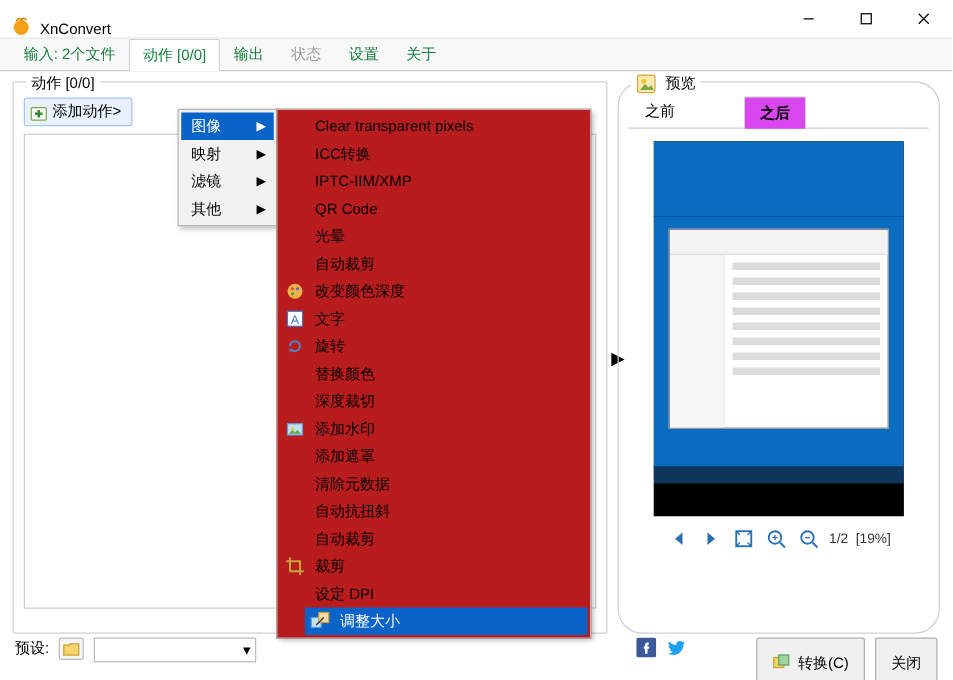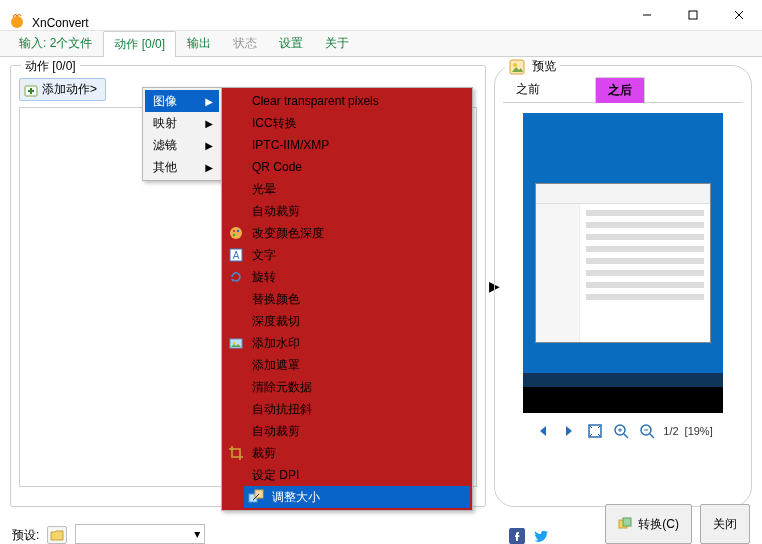--- a/index.html
+++ b/index.html
@@ -68,21 +68,21 @@
   .shot-taskbar { position:absolute; left:0; right:0; bottom:26px; height:14px; background:#10355a; }
   .shot-bottom { position:absolute; left:0; right:0; bottom:0; height:26px; background:#000; }
 
   .prev-toolbar { display: flex; align-items: center; gap: 6px; margin-top: 8px; justify-content: center; }
   .prev-toolbar .tb { width: 20px; height: 20px; display: flex; align-items: center; justify-content: center; }
   .prev-toolbar .info { font-size: 11px; color: #333; }
 
   .dots-arrow { position: absolute; left: -5px; top: 50%; transform: translateY(-50%); font-size: 14px; color: #000; }
 
   
-  .bottombar { position: absolute; left: 0; right: 0; bottom: 0; height: 34px; display: flex; align-items: flex-end; padding: 0 12px; gap: 8px; background: #fff; }
+  .bottombar { position: absolute; left: 0; right: 0; bottom: 0; height: 34px; display: flex; align-items: flex-start; padding: 0 12px; gap: 8px; background: #fff; }
   .bottombar .lbl { font-size: 12px; }
   .bottombar .folder { width: 20px; height: 18px; border:1px solid #bdbdbd; display:flex; align-items:center; justify-content:center; border-radius:2px; background:#f6f6f6; }
   .bottombar select, .bottombar .combo { height: 20px; border: 1px solid #bdbdbd; background: #fff; font-size: 12px; }
   .bottombar .combo { width: 130px; padding: 1px 4px; display:flex; align-items:center; justify-content:space-between; }
   .bottombar .spacer { flex: 1; }
   .bottombar .social { width: 16px; height: 16px; }
   .bottombar .btn { height: 40px; padding: 0 12px; border: 1px solid #adadad; background: #f0f0f0; display: inline-flex; align-items: center; gap: 6px; border-radius: 2px; font-size: 12px; }
 
   
   .icon-box { display:inline-block; }

